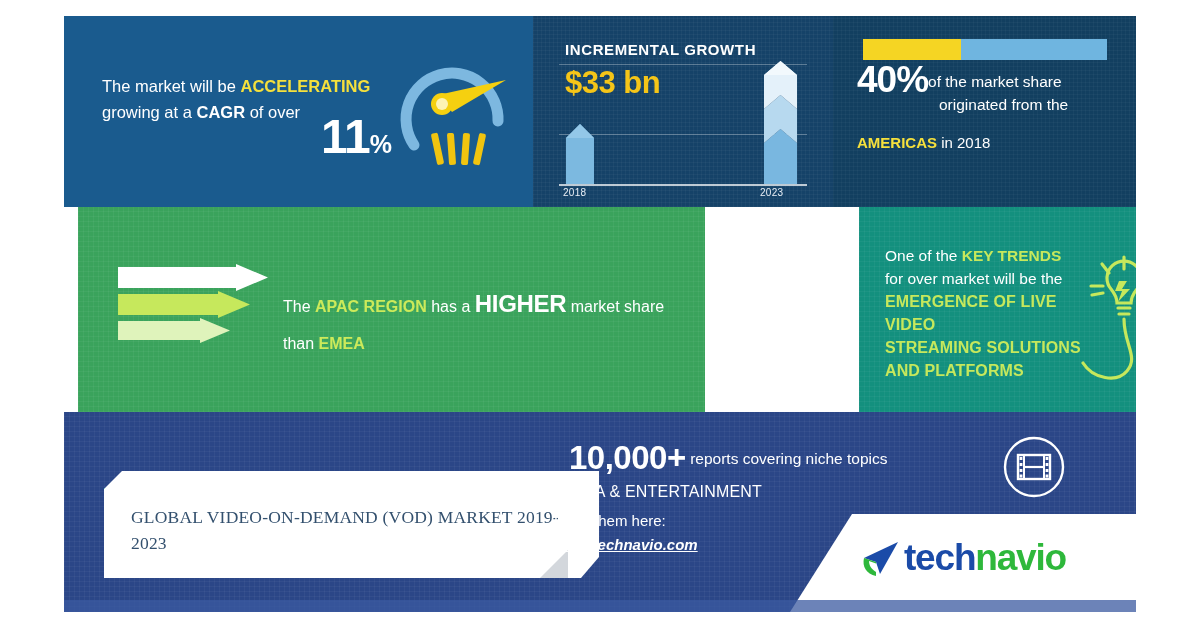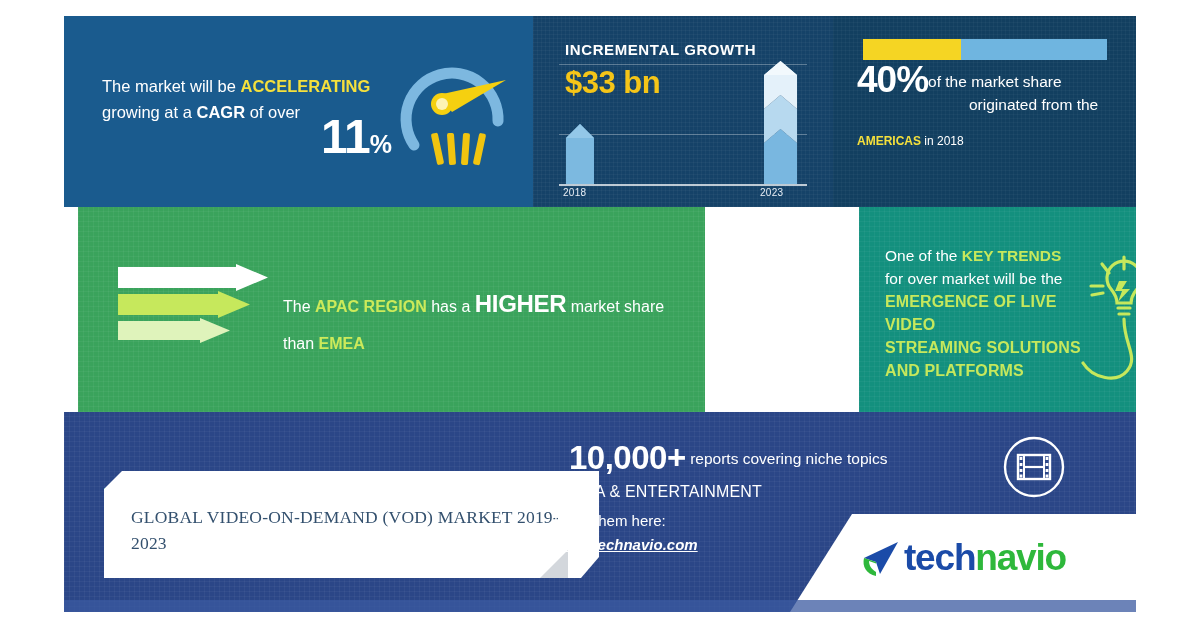--- a/index.html
+++ b/index.html
@@ -33,21 +33,21 @@
   .axis{position:absolute;left:26px;top:168px;width:248px;height:2px;background:rgba(255,255,255,.72);}
   .barlbl{position:absolute;top:171px;font-size:10px;color:#e8eef5;letter-spacing:.3px;}
   .bar18lbl{left:30px;} .bar23lbl{left:227px;}
   .bar18{position:absolute;left:33px;top:108px;width:28px;height:60px;}
   .bar23{position:absolute;left:231px;top:43px;width:33px;height:125px;}
 
   .sharebar{position:absolute;left:30px;top:23px;width:244px;height:21px;background:#6fb5e0;}
   .sharebar i{position:absolute;left:0;top:0;height:21px;width:40%;background:#f5d523;display:block;}
   .share-txt{position:absolute;left:24px;top:52px;width:268px;color:#ffffff;font-size:15.5px;line-height:23px;}
   .share-40{font-size:37px;font-weight:bold;letter-spacing:-1px;vertical-align:-5px;}
-  .share-line3{position:absolute;left:24px;top:118px;font-size:12px;color:#ffffff;}
+  .share-line3{position:absolute;left:24px;top:118px;font-size:15px;color:#ffffff;}
 
   
   .row2{position:absolute;left:0;top:191px;width:1072px;height:205px;}
   .panel-apac{position:absolute;left:14px;top:0;width:627px;height:205px;background:#3aa35c;
       background-image:repeating-linear-gradient(0deg,rgba(255,255,255,.045) 0 1px,transparent 1px 5px),
                        repeating-linear-gradient(90deg,rgba(255,255,255,.045) 0 1px,transparent 1px 5px);}
   .panel-trend{position:absolute;left:795px;top:0;width:311px;height:205px;background:#13907e;
       background-image:repeating-linear-gradient(0deg,rgba(255,255,255,.04) 0 1px,transparent 1px 5px),
                        repeating-linear-gradient(90deg,rgba(255,255,255,.04) 0 1px,transparent 1px 5px);}
   .arrows{position:absolute;left:40px;top:57px;width:160px;height:80px;}
@@ -146,21 +146,21 @@
       <div class="barlbl bar18lbl">2018</div>
       <div class="barlbl bar23lbl">2023</div>
     </div>
 
     <div class="panel-share">
       <div class="sharebar">
         <i style="width: 40%;"></i>
       </div>
       <div class="share-txt">
         <span class="share-40">40%</span><span>of the market share</span><br>
-        <span style="margin-left:112px;display:inline-block">originated from the</span>
+        <span style="margin-left:82px;display:inline-block">originated from the</span>
       </div>
       <div class="share-line3">
         <span class="hl-y">AMERICAS</span><span> in 2018</span>
       </div>
     </div>
   </div>
 
   <div class="row2">
 
     <div class="panel-apac">

